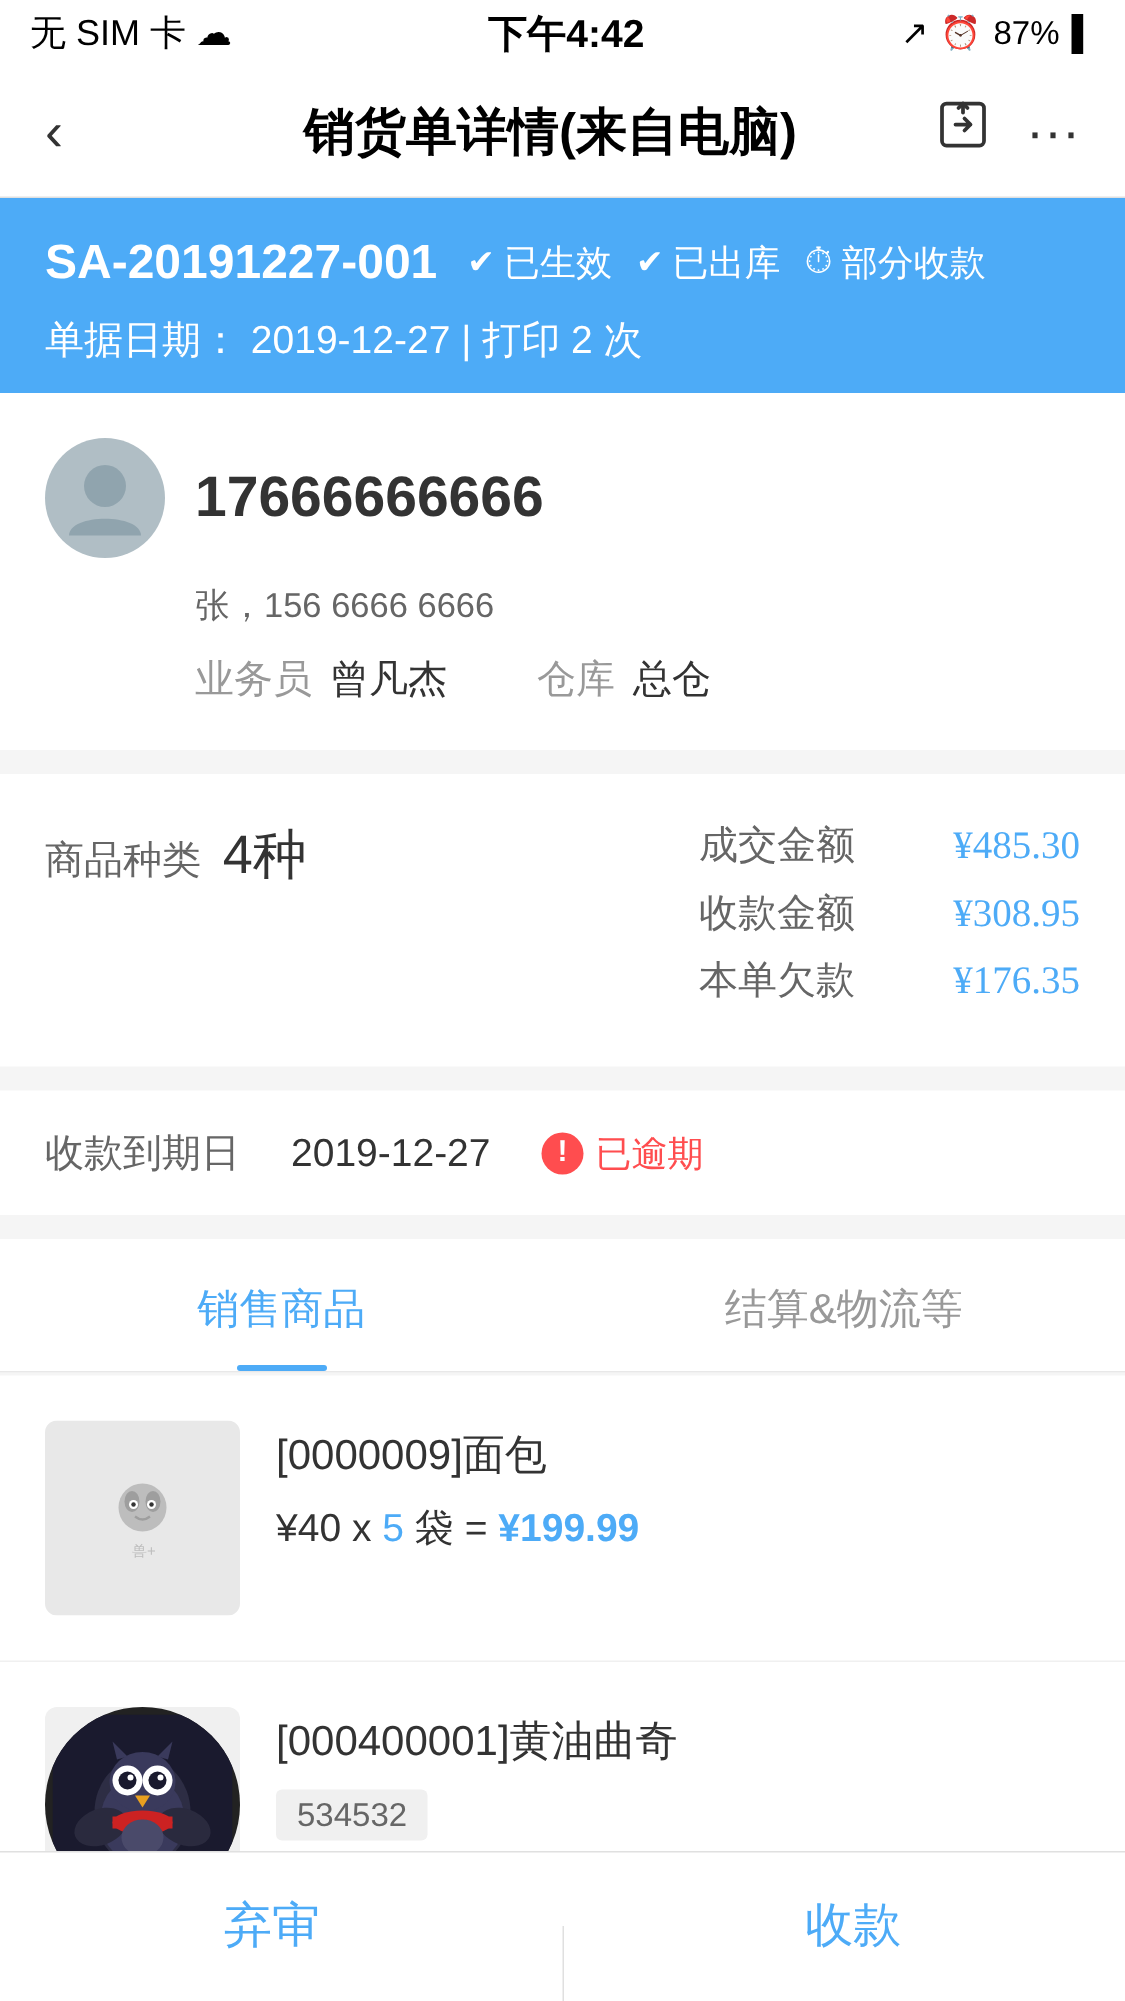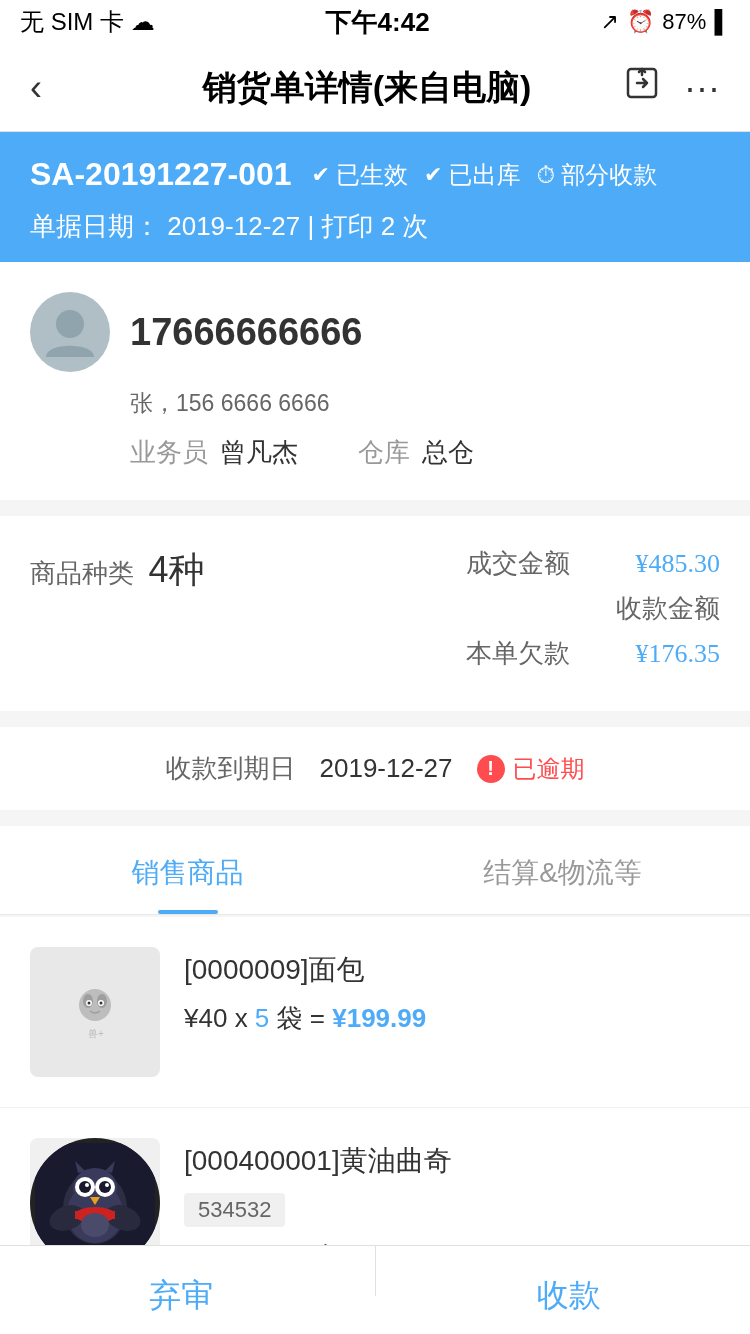--- a/index.html
+++ b/index.html
@@ -159,24 +159,23 @@
     .stats-row-label { color: #666; }
     .stats-row-value { color: #4dabf7; font-weight: 500; min-width: 130px; text-align: right; font-family: Liberation Serif, serif; }
 
     
     .due-section {
       background: #fff;
       padding: 24px 30px;
       margin-bottom: 16px;
       display: flex;
       align-items: center;
-      gap: 24px;
+      gap: 34px;
       font-size: 26px;
       color: #666;
-      justify-content: center;
     }
     .due-date { color: #333; }
     .overdue-badge {
       display: flex;
       align-items: center;
       gap: 8px;
       color: #ff4d4f;
       font-size: 24px;
     }
     .overdue-dot {
@@ -275,25 +274,25 @@
     }
     .price-qty { color: #4dabf7; }
     .price-total { color: #4dabf7; font-weight: 600; }
 
     
     .bottom-bar {
       position: fixed;
       bottom: 0;
       left: 0;
       width: 750px;
-      height: 89px;
+      height: 100px;
       background: #fff;
       border-top: 1px solid #e0e0e0;
       display: flex;
-      align-items: flex-start;
+      align-items: flex-end;
       gap: 12px;
     }
     .bottom-btn {
       flex: 1;
       text-align: center;
       font-size: 32px;
       font-weight: 500;
       padding: 28px 0;
       cursor: pointer;
       color: #4dabf7;
@@ -403,20 +402,21 @@
     <span>商品种类</span>&nbsp;
     <span class="stats-left-value">4种</span>
   </div>
   <div class="stats-right">
     <div class="stats-row">
       <span class="stats-row-label">成交金额</span>
       <span class="stats-row-value">¥485.30</span>
     </div>
     <div class="stats-row">
       <span class="stats-row-label">收款金额</span>
+      <span class="stats-row-value">¥308.95</span>
     </div>
     <div class="stats-row">
       <span class="stats-row-label">本单欠款</span>
       <span class="stats-row-value">¥176.35</span>
     </div>
   </div>
 </div>
 
 <div class="due-section">
   <span>收款到期日</span>

